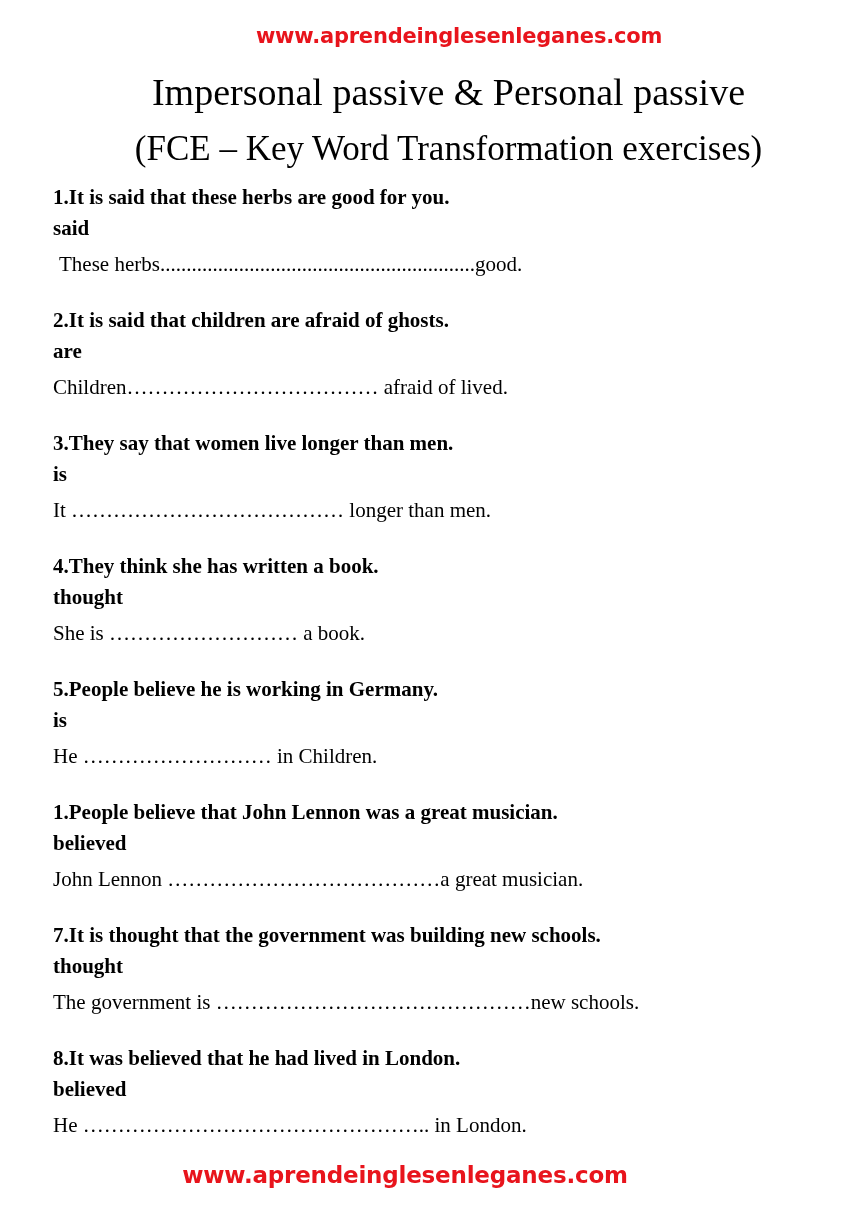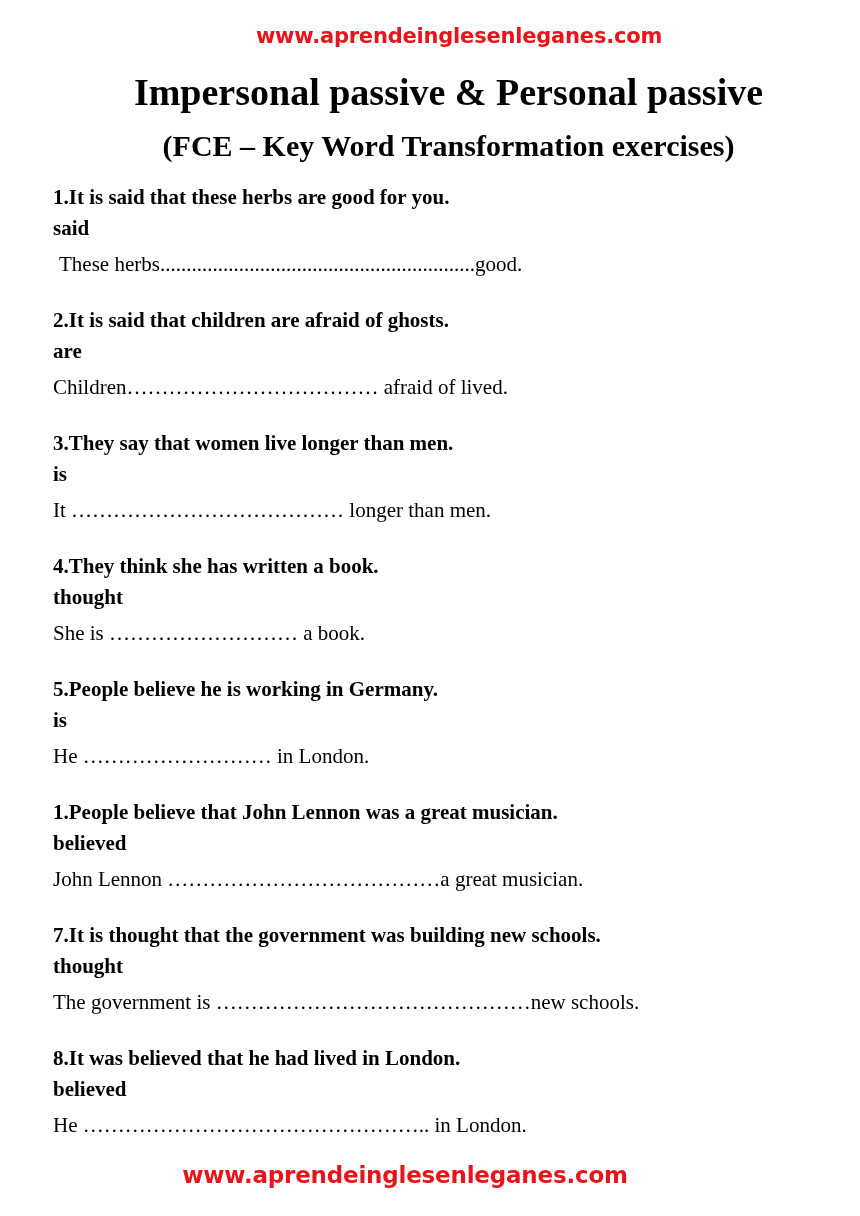--- a/index.html
+++ b/index.html
@@ -6,24 +6,24 @@
   body { width:860px; height:1216px; position:relative; overflow:hidden; }
   .url {
     position:absolute; left:0; width:860px; text-align:center;
     font-family:"DejaVu Sans", sans-serif; font-weight:bold;
     color:#e8141c; letter-spacing:-0.2px;
   }
   .url.top { top:24px; font-size:21px; padding-left:58px; box-sizing:border-box; }
   .url.bottom { top:1162px; font-size:23px; padding-right:50px; box-sizing:border-box; }
   .title {
     position:absolute; left:0; width:855px; text-align:center;
-    font-family:"Liberation Serif", serif; font-weight:bold; color:#000;
+    font-family:"Liberation Serif", serif; font-weight:normal; color:#000;
   }
   .title.main { top:70px; font-size:38px; padding-left:42px; box-sizing:border-box; }
-  .title.sub { top:129px; font-size:30px; padding-left:42px; box-sizing:border-box; }
+  .title.sub { top:129px; font-size:35px; padding-left:42px; box-sizing:border-box; }
   .exercise {
     position:absolute; left:53px; width:780px;
     font-family:"Liberation Serif", serif; color:#000; font-size:21px;
   }
   .exercise .line { position:absolute; left:0; white-space:nowrap; line-height:24px; }
   .exercise .q { top:4px;font-weight:bold; }
   .exercise .kw { top:35px; font-weight:bold; }
   .exercise .ans { top:71px; }
   .exercise .ans.indent { left:6px; }
 </style>
@@ -55,21 +55,21 @@
 
 <div class="exercise" style="top:550px;">
   <div class="line q">4.They think she has written a book.</div>
   <div class="line kw">thought</div>
   <div class="line ans">She is ……………………… a book.</div>
 </div>
 
 <div class="exercise" style="top:673px;">
   <div class="line q">5.People believe he is working in Germany.</div>
   <div class="line kw">is</div>
-  <div class="line ans">He ……………………… in London.</div>
+  <div class="line ans">He ……………………… in Children.</div>
 </div>
 
 <div class="exercise" style="top:796px;">
   <div class="line q">1.People believe that John Lennon was a great musician.</div>
   <div class="line kw">believed</div>
   <div class="line ans">John Lennon …………………………………a great musician.</div>
 </div>
 
 <div class="exercise" style="top:919px;">
   <div class="line q">7.It is thought that the government was building new schools.</div>

